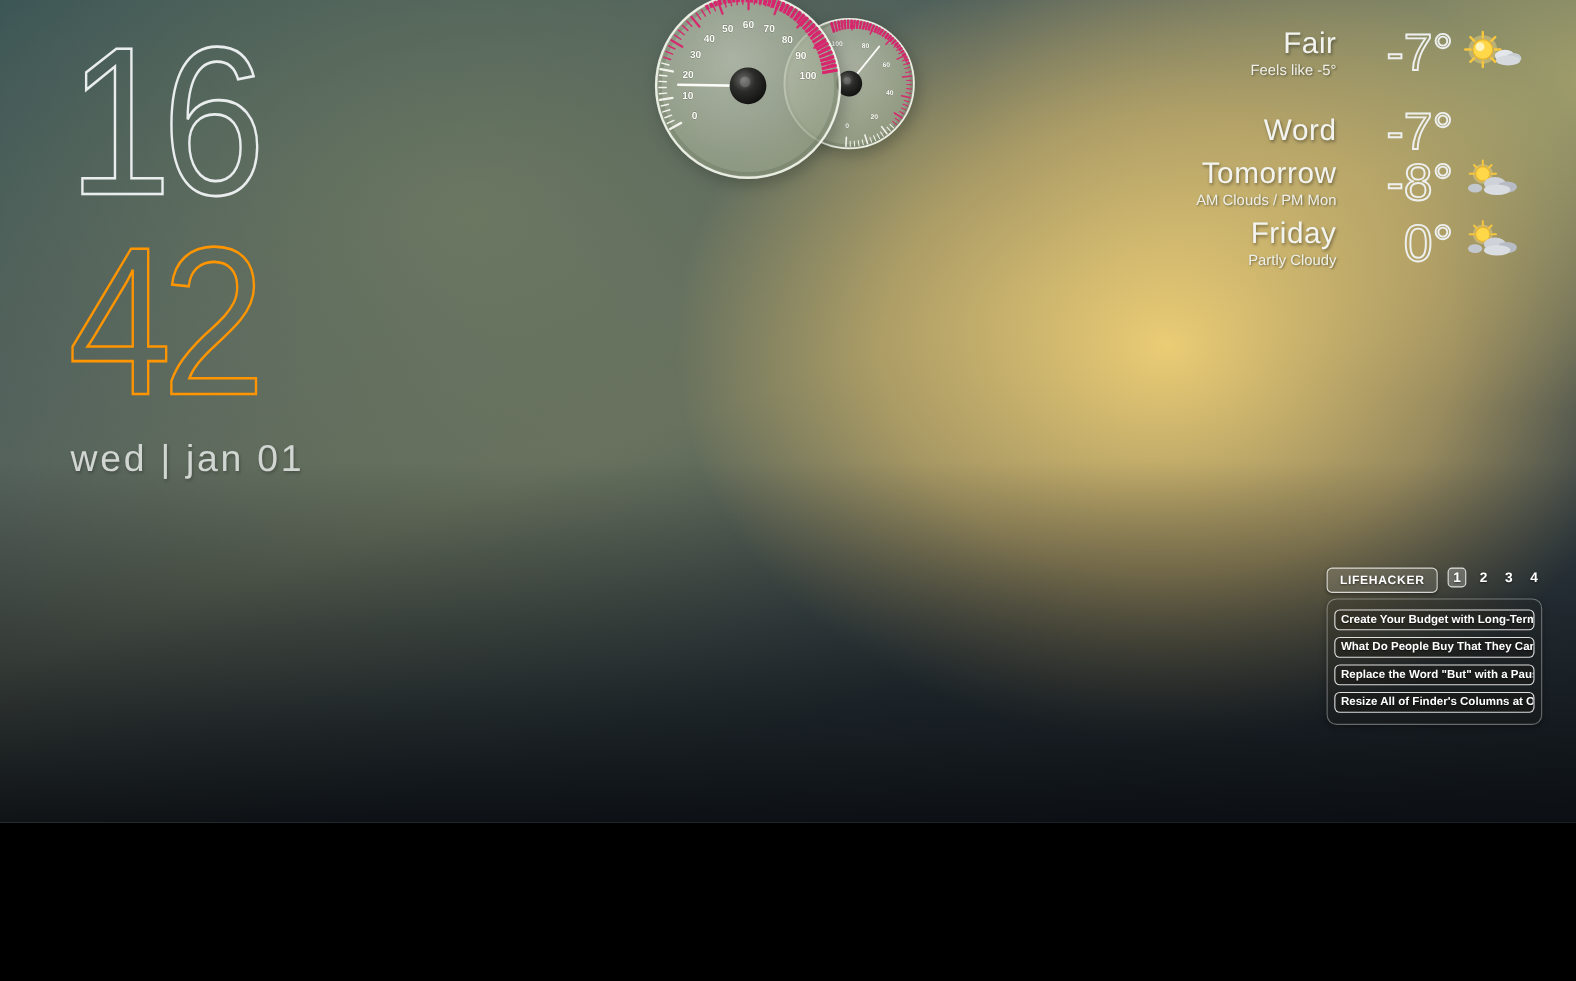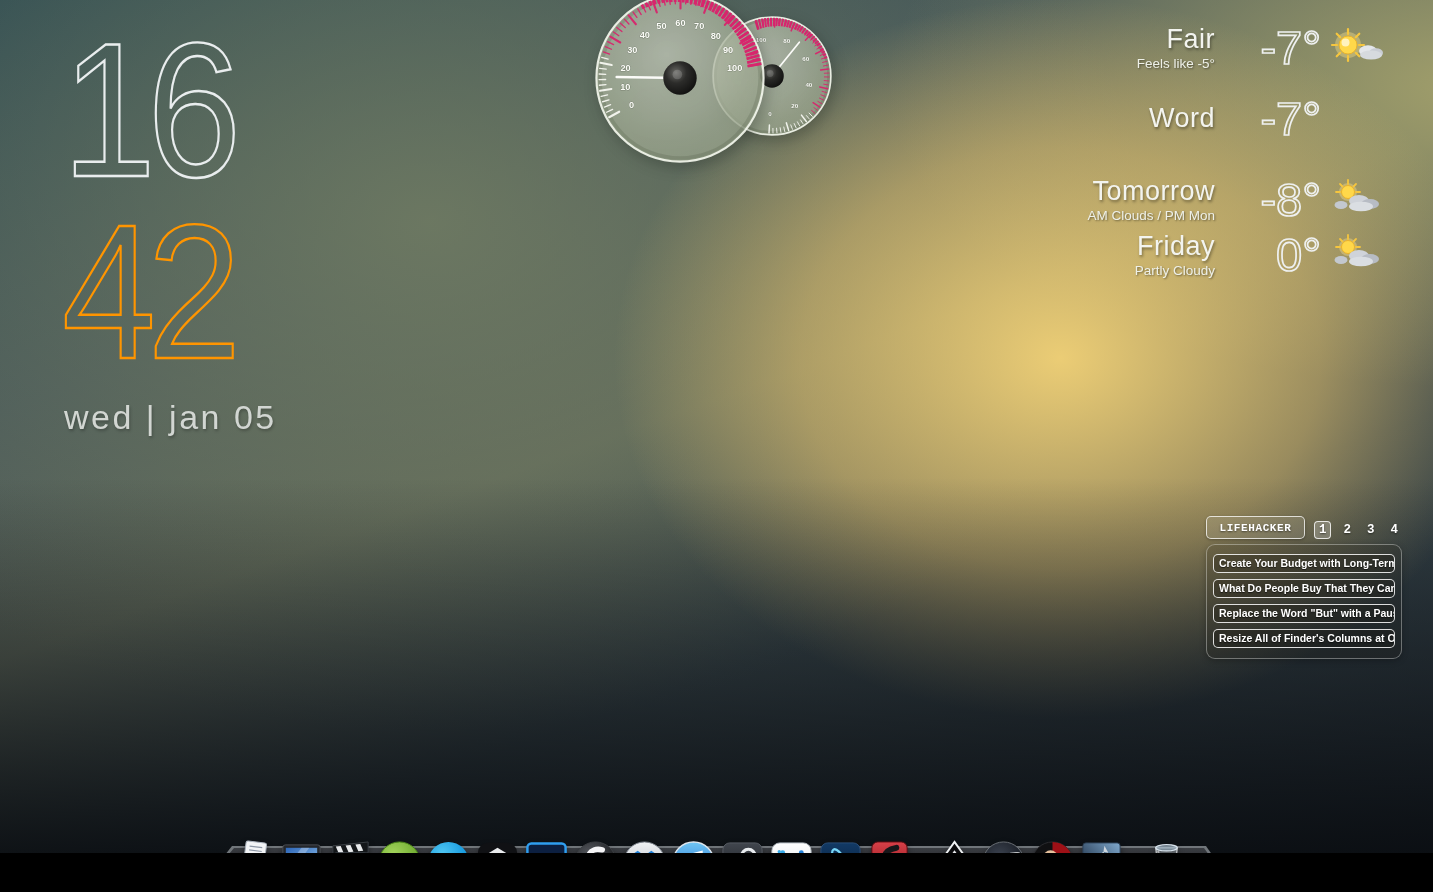--- a/index.html
+++ b/index.html
@@ -1,16 +1,16 @@
 <!DOCTYPE html>
 <html><head>
 <meta charset="utf-8">
 <style>
   html,body{margin:0;padding:0;background:#000;}
-  .screen{position:relative;width:1433px;height:853px;overflow:hidden;
+  .screen{position:relative;width:1433px;height:748px;overflow:hidden;
     font-family:"Liberation Sans",sans-serif;
     background-color:#31454e;
     background-image:
       radial-gradient(ellipse 620px 500px at 74% 42%, rgba(248,214,120,0.92) 0%, rgba(232,196,110,0.55) 42%, rgba(210,175,100,0) 72%),
       radial-gradient(ellipse 820px 430px at 102% 10%, rgba(172,168,110,0.85) 0%, rgba(172,168,110,0) 70%),
       radial-gradient(ellipse 950px 680px at 30% 26%, rgba(120,130,100,0.75) 0%, rgba(120,130,100,0) 75%),
       linear-gradient(160deg,#2c4a52 0%,#49595a 30%,#5d6659 48%,#37454a 68%,#222c34 100%);
   }
   .vignette{position:absolute;inset:0;pointer-events:none;
     background:linear-gradient(to bottom, rgba(12,16,20,0) 56%, rgba(13,16,20,0.5) 80%, rgba(9,12,16,0.9) 100%);}
@@ -39,26 +39,26 @@
 
   
   .weather{position:absolute;top:24px;right:46px;display:flex;flex-direction:column;align-items:flex-end;}
   .w-row{display:flex;align-items:center;justify-content:space-between;}
   .w-text{display:flex;flex-direction:column;align-items:flex-end;min-width:160px;}
   .w-title{font-size:27px;color:#f3f4ef;letter-spacing:.5px;text-shadow:1px 2px 3px rgba(0,0,0,0.4);}
   .w-sub{font-size:13.5px;color:#eef0e8;margin-top:1px;text-shadow:1px 1px 2px rgba(0,0,0,0.45);}
   .w-temp{width:100px;text-align:right;font-size:47px;line-height:1;margin-left:6px;font-weight:100;}
   .w-icon{width:60px;height:46px;margin-left:6px;}
   .w-row.r2{margin-top:24px;}
-  .w-row.r3{margin-top:34px;}
+  .w-row.r3{}
   .w-row.r4{margin-top:8px;}
 
   
   .feed{position:absolute;left:1206px;top:516px;width:196px;}
-  .feed-header{display:flex;align-items:flex-end;font-family:Liberation Mono, monospace;}
+  .feed-header{display:flex;align-items:flex-start;}
   .feed-title{width:100px;height:21px;border:1px solid rgba(255,255,255,0.75);border-radius:5px;
     background:rgba(255,255,255,0.10);color:#fff;font-size:11px;font-weight:bold;letter-spacing:.6px;
     display:flex;align-items:center;justify-content:center;text-shadow:0 1px 2px rgba(0,0,0,0.5);
     box-shadow:0 1px 3px rgba(0,0,0,0.3);cursor:pointer;}
   .feed-tabs{display:flex;align-items:center;margin-left:9px;gap:8px;}
   .feed-tab{color:#fff;font-size:12.5px;font-weight:bold;text-shadow:0 1px 2px rgba(0,0,0,0.5);
     padding:1px 4px;cursor:pointer;}
   .feed-tab.active{border:1px solid rgba(255,255,255,0.8);border-radius:4px;background:rgba(255,255,255,0.22);}
   .feed-body{margin-top:5px;border:1px solid rgba(255,255,255,0.35);border-radius:9px;
     background:rgba(40,32,18,0.16);padding:9px 6px 4px;box-shadow:0 2px 6px rgba(0,0,0,0.25);}
@@ -78,21 +78,21 @@
 </style>
 </head>
 <body>
 
 <div class="screen">
   <div class="vignette"></div>
 
   <div class="clock">
     <div class="hours o-white">16</div>
     <div class="minutes o-orange">42</div>
-    <div class="date">wed | jan 05</div>
+    <div class="date">wed | jan 01</div>
   </div>
 
   <svg id="gauge-small" class="gauge" viewBox="-100 -100 200 200">
     <defs>
       <radialGradient id="face1" cx="42%" cy="36%" r="75%">
         <stop offset="0%" stop-color="rgba(222,227,210,0.66)"></stop>
         <stop offset="70%" stop-color="rgba(170,181,156,0.72)"></stop>
         <stop offset="100%" stop-color="rgba(148,160,136,0.8)"></stop>
       </radialGradient>
       <radialGradient id="hub1" cx="38%" cy="34%" r="70%">

